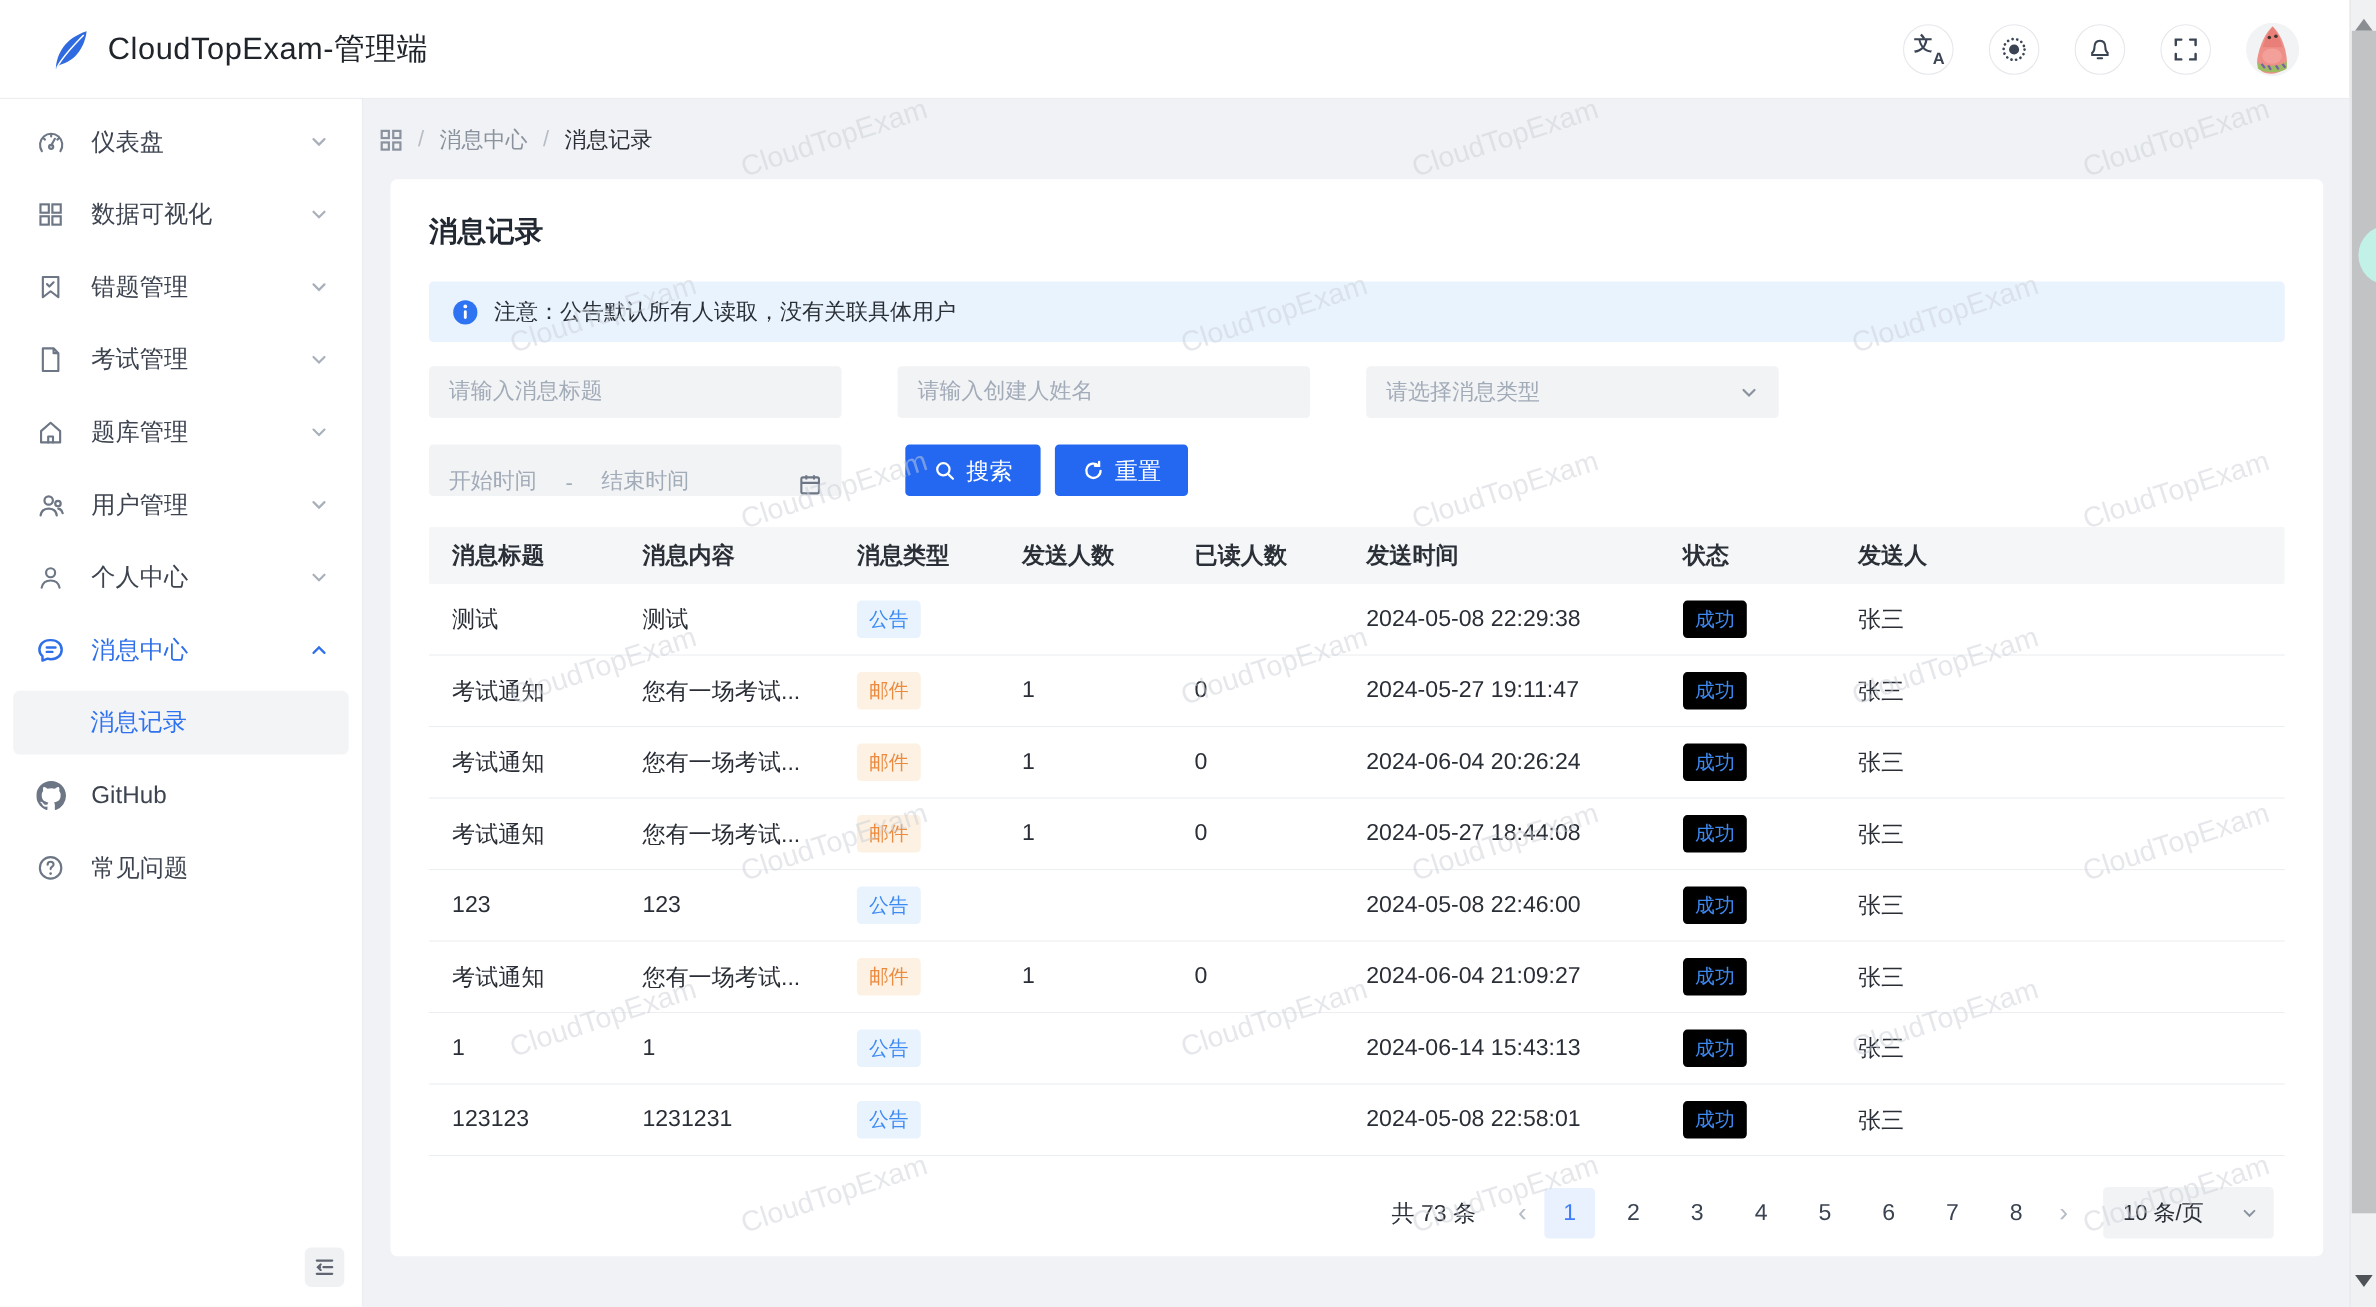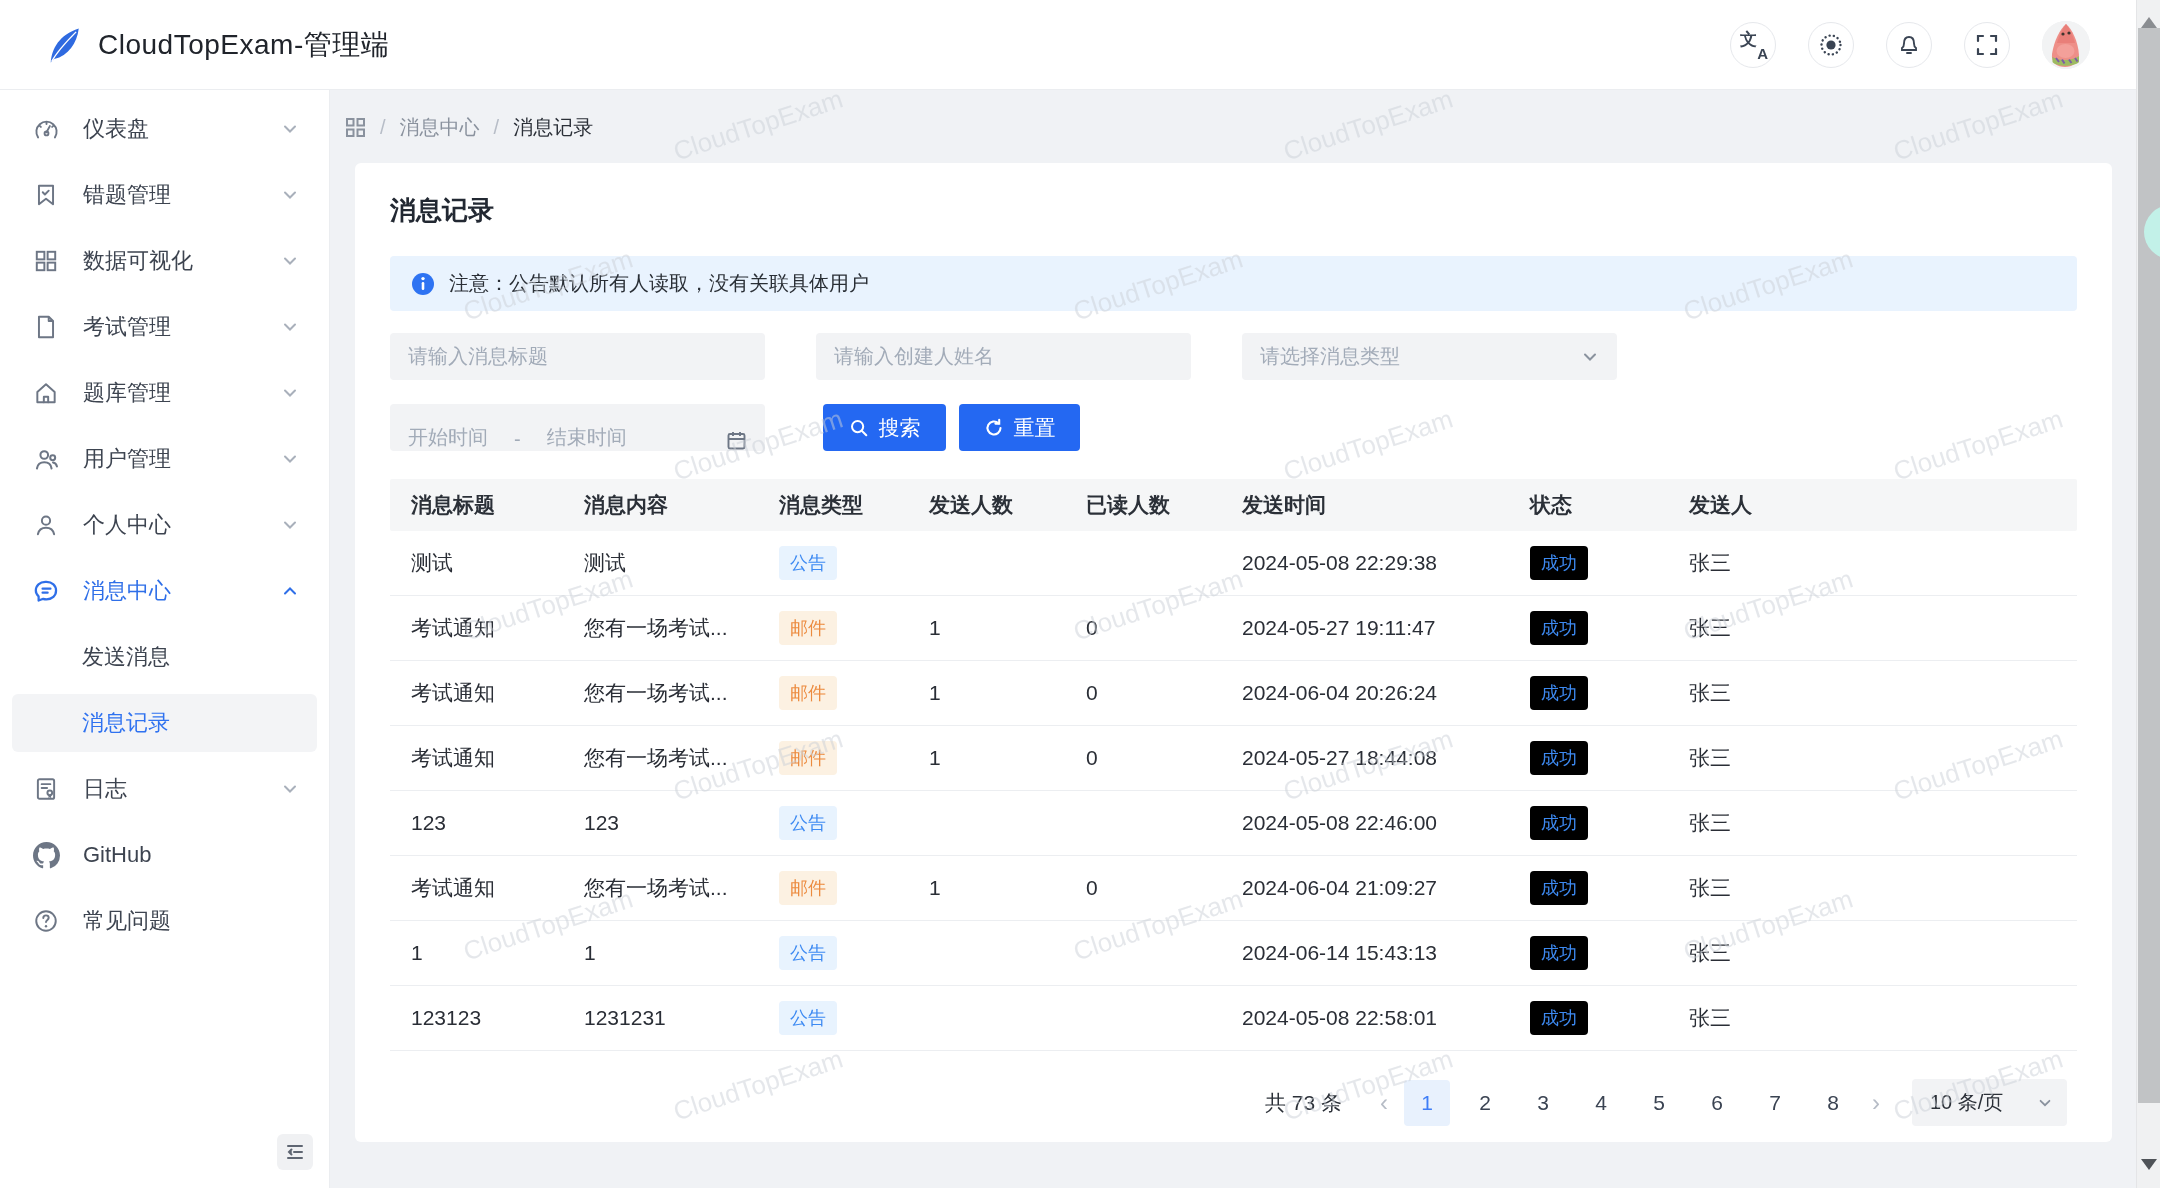--- a/index.html
+++ b/index.html
@@ -199,51 +199,51 @@
         </span>
         <span class="s-label">仪表盘</span>
         <span class="s-chev">
           <svg width="18" height="18" viewBox="0 0 18 18" fill="none" stroke="currentColor" stroke-width="2" stroke-linecap="round">
             <path d="M4 6.5 9 11.5 14 6.5"></path>
           </svg>
         </span>
       </div>
       <div class="side-item">
         <span class="s-icon">
-          <svg width="26" height="26" viewBox="0 0 24 24" fill="none" stroke="currentColor" stroke-width="1.8" stroke-linejoin="round">
-            <path d="M5.5 3.5h13v17l-6.5-5-6.5 5z"></path>
-            <path d="M9 9.5l2 2 3.5-3.5" stroke-linecap="round"></path>
-          </svg>
-        </span>
-        <span class="s-label">错题管理</span>
-        <span class="s-chev">
-          <svg width="18" height="18" viewBox="0 0 18 18" fill="none" stroke="currentColor" stroke-width="2" stroke-linecap="round">
-            <path d="M4 6.5 9 11.5 14 6.5"></path>
-          </svg>
-        </span>
-      </div>
-      <div class="side-item">
-        <span class="s-icon">
           <svg width="26" height="26" viewBox="0 0 24 24" fill="none" stroke="currentColor" stroke-width="1.8">
             <rect x="3.5" y="3.5" width="7" height="7"></rect>
             <rect x="13.5" y="3.5" width="7" height="7"></rect>
             <rect x="3.5" y="13.5" width="7" height="7"></rect>
             <rect x="13.5" y="13.5" width="7" height="7"></rect>
           </svg>
         </span>
         <span class="s-label">数据可视化</span>
         <span class="s-chev">
           <svg width="18" height="18" viewBox="0 0 18 18" fill="none" stroke="currentColor" stroke-width="2" stroke-linecap="round">
             <path d="M4 6.5 9 11.5 14 6.5"></path>
           </svg>
         </span>
       </div>
       <div class="side-item">
         <span class="s-icon">
           <svg width="26" height="26" viewBox="0 0 24 24" fill="none" stroke="currentColor" stroke-width="1.8" stroke-linejoin="round">
+            <path d="M5.5 3.5h13v17l-6.5-5-6.5 5z"></path>
+            <path d="M9 9.5l2 2 3.5-3.5" stroke-linecap="round"></path>
+          </svg>
+        </span>
+        <span class="s-label">错题管理</span>
+        <span class="s-chev">
+          <svg width="18" height="18" viewBox="0 0 18 18" fill="none" stroke="currentColor" stroke-width="2" stroke-linecap="round">
+            <path d="M4 6.5 9 11.5 14 6.5"></path>
+          </svg>
+        </span>
+      </div>
+      <div class="side-item">
+        <span class="s-icon">
+          <svg width="26" height="26" viewBox="0 0 24 24" fill="none" stroke="currentColor" stroke-width="1.8" stroke-linejoin="round">
             <path d="M5.5 2.5h9l4 4v15h-13z"></path>
             <path d="M14.5 2.5v4h4"></path>
           </svg>
         </span>
         <span class="s-label">考试管理</span>
         <span class="s-chev">
           <svg width="18" height="18" viewBox="0 0 18 18" fill="none" stroke="currentColor" stroke-width="2" stroke-linecap="round">
             <path d="M4 6.5 9 11.5 14 6.5"></path>
           </svg>
         </span>
@@ -299,41 +299,22 @@
             <path d="M8.5 9.5h7M8.5 13h4.5" stroke-linecap="round"></path>
           </svg>
         </span>
         <span class="s-label">消息中心</span>
         <span class="s-chev">
           <svg width="18" height="18" viewBox="0 0 18 18" fill="none" stroke="currentColor" stroke-width="2" stroke-linecap="round">
             <path d="M4 11.5 9 6.5 14 11.5"></path>
           </svg>
         </span>
       </div>
-      <div class="sub-item">
-        <span>发送消息</span>
-      </div>
       <div class="sub-item active">
         <span>消息记录</span>
-      </div>
-      <div class="side-item">
-        <span class="s-icon">
-          <svg width="26" height="26" viewBox="0 0 24 24" fill="none" stroke="currentColor" stroke-width="1.8" stroke-linejoin="round">
-            <rect x="4.5" y="3" width="15" height="18" rx="1.5"></rect>
-            <path d="M8 7.5h8M8 11h5" stroke-linecap="round"></path>
-            <circle cx="15.5" cy="15.5" r="2.2"></circle>
-            <path d="M14.3 17.3v3.2l1.2-1 1.2 1v-3.2" fill="currentColor" stroke="none"></path>
-          </svg>
-        </span>
-        <span class="s-label">日志</span>
-        <span class="s-chev">
-          <svg width="18" height="18" viewBox="0 0 18 18" fill="none" stroke="currentColor" stroke-width="2" stroke-linecap="round">
-            <path d="M4 6.5 9 11.5 14 6.5"></path>
-          </svg>
-        </span>
       </div>
       <div class="side-item">
         <span class="s-icon">
           <svg width="27" height="27" viewBox="0 0 16 16" fill="currentColor">
             <path d="M8 0C3.58 0 0 3.58 0 8c0 3.54 2.29 6.53 5.47 7.59.4.07.55-.17.55-.38 0-.19-.01-.82-.01-1.49-2.01.37-2.53-.49-2.69-.94-.09-.23-.48-.94-.82-1.13-.28-.15-.68-.52-.01-.53.63-.01 1.08.58 1.23.82.72 1.21 1.87.87 2.33.66.07-.52.28-.87.51-1.07-1.78-.2-3.64-.89-3.64-3.95 0-.87.31-1.59.82-2.15-.08-.2-.36-1.02.08-2.12 0 0 .67-.21 2.2.82.64-.18 1.32-.27 2-.27s1.36.09 2 .27c1.53-1.04 2.2-.82 2.2-.82.44 1.1.16 1.92.08 2.12.51.56.82 1.27.82 2.15 0 3.07-1.87 3.75-3.65 3.95.29.25.54.73.54 1.48 0 1.07-.01 1.93-.01 2.2 0 .21.15.46.55.38A8.01 8.01 0 0 0 16 8c0-4.42-3.58-8-8-8z"></path>
           </svg>
         </span>
         <span class="s-label">GitHub</span>
       </div>
       <div class="side-item">

